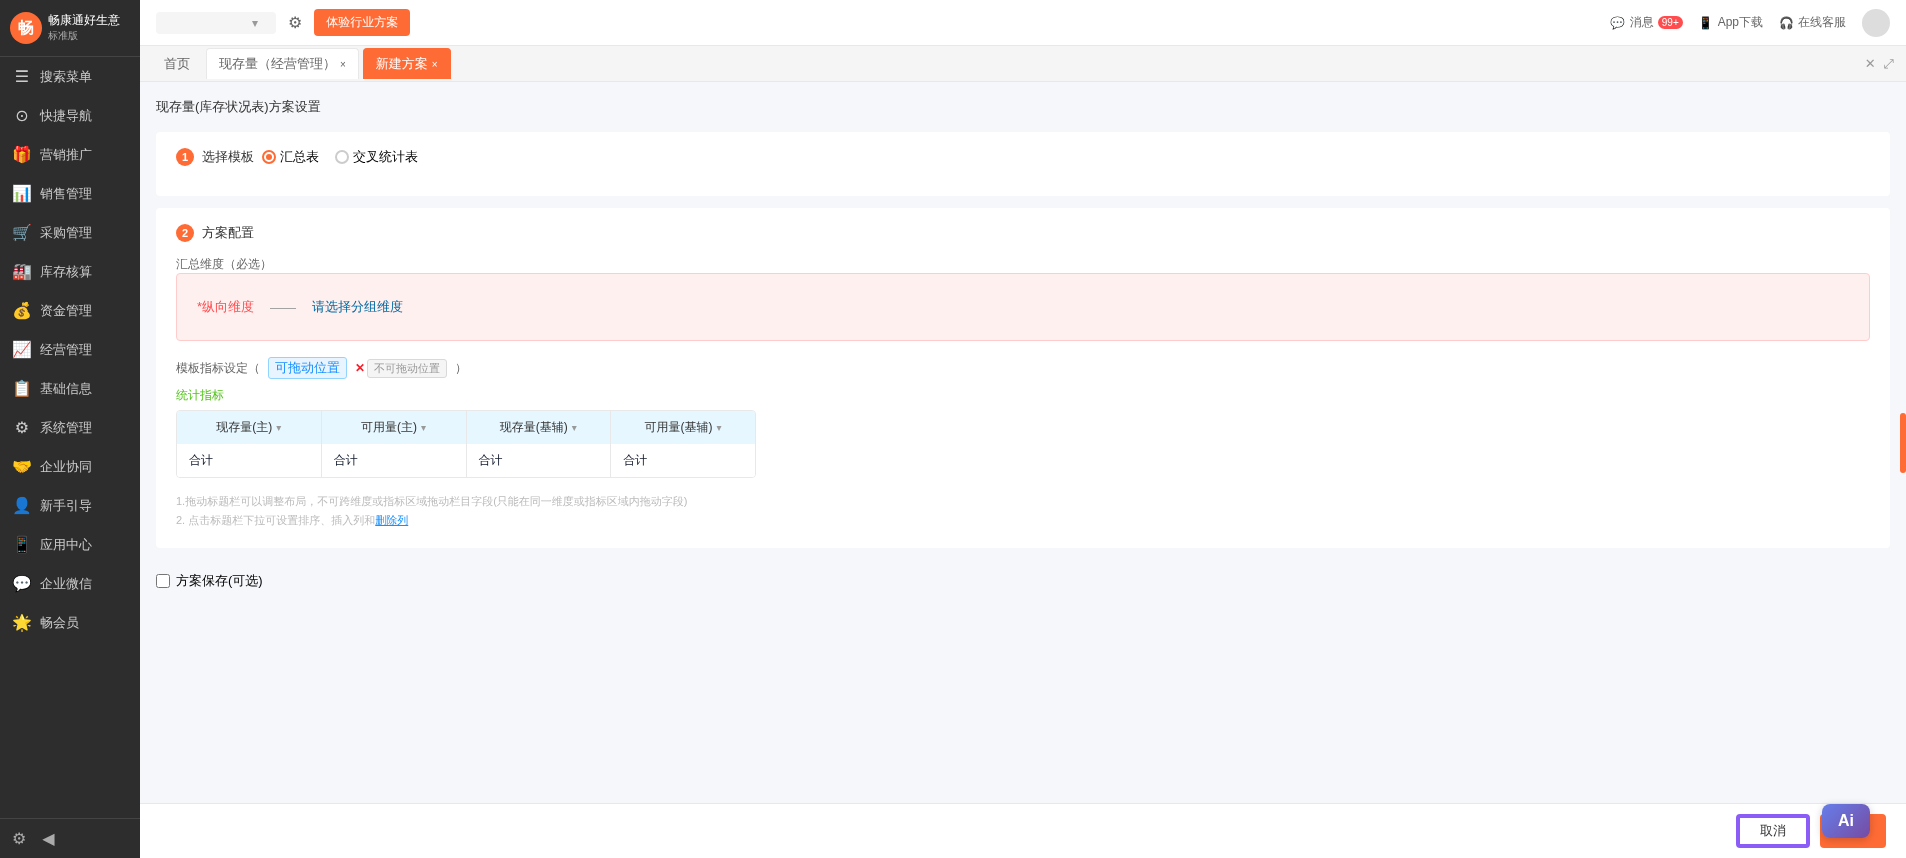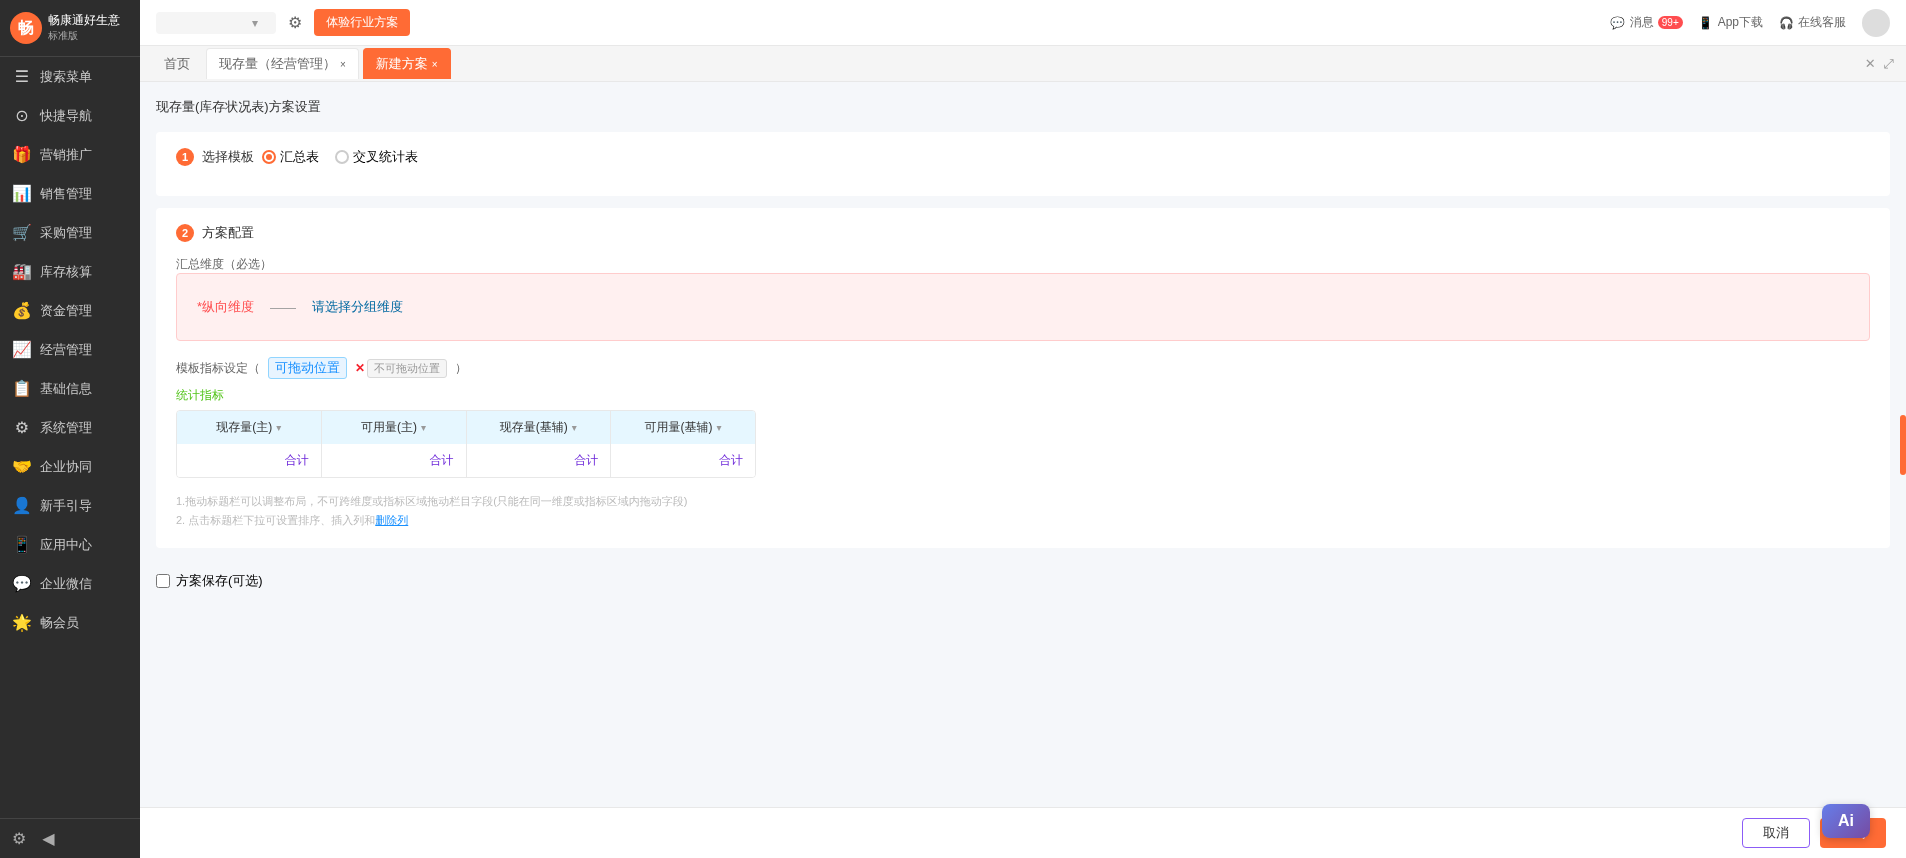--- a/index.html
+++ b/index.html
@@ -241,23 +241,23 @@
     .stats-col:last-child { border-right: none; }
     .stats-col-down { color: #999; font-size: 10px; cursor: pointer; }
     .stats-table-body {
       display: flex;
       background: #fff;
     }
     .stats-cell {
       flex: 1;
       padding: 8px 12px;
       border-right: 1px solid #e8e8e8;
-      text-align: right;
+      text-align: left;
       font-size: 12px;
-      color: #6d28d9;
+      color: #0f172a;
     }
     .stats-cell:last-child { border-right: none; }
 
     
     .tips {
       margin-top: 16px;
       font-size: 11px;
       color: #bbb;
     }
     .tips p { margin-bottom: 4px; }
@@ -274,21 +274,21 @@
     .action-bar {
       background: #fff;
       border-top: 1px solid #e8e8e8;
       padding: 10px 20px;
       display: flex;
       justify-content: flex-end;
       gap: 10px;
       flex-shrink: 0;
     }
     .btn-cancel {
-      background: #fff; border: 1px solid #8b5cf6; color: #333;
+      background: #fff; border: 4px solid #8b5cf6; color: #333;
       border-radius: 4px; padding: 4px 20px; font-size: 13px; cursor: pointer;
     }
     .btn-query {
       background: #ff6b35; border: none; color: #fff;
       border-radius: 4px; padding: 6px 20px; font-size: 13px; cursor: pointer;
     }
 
     
     .scroll-handle {
       position: absolute; right: 0; top: 50%;

